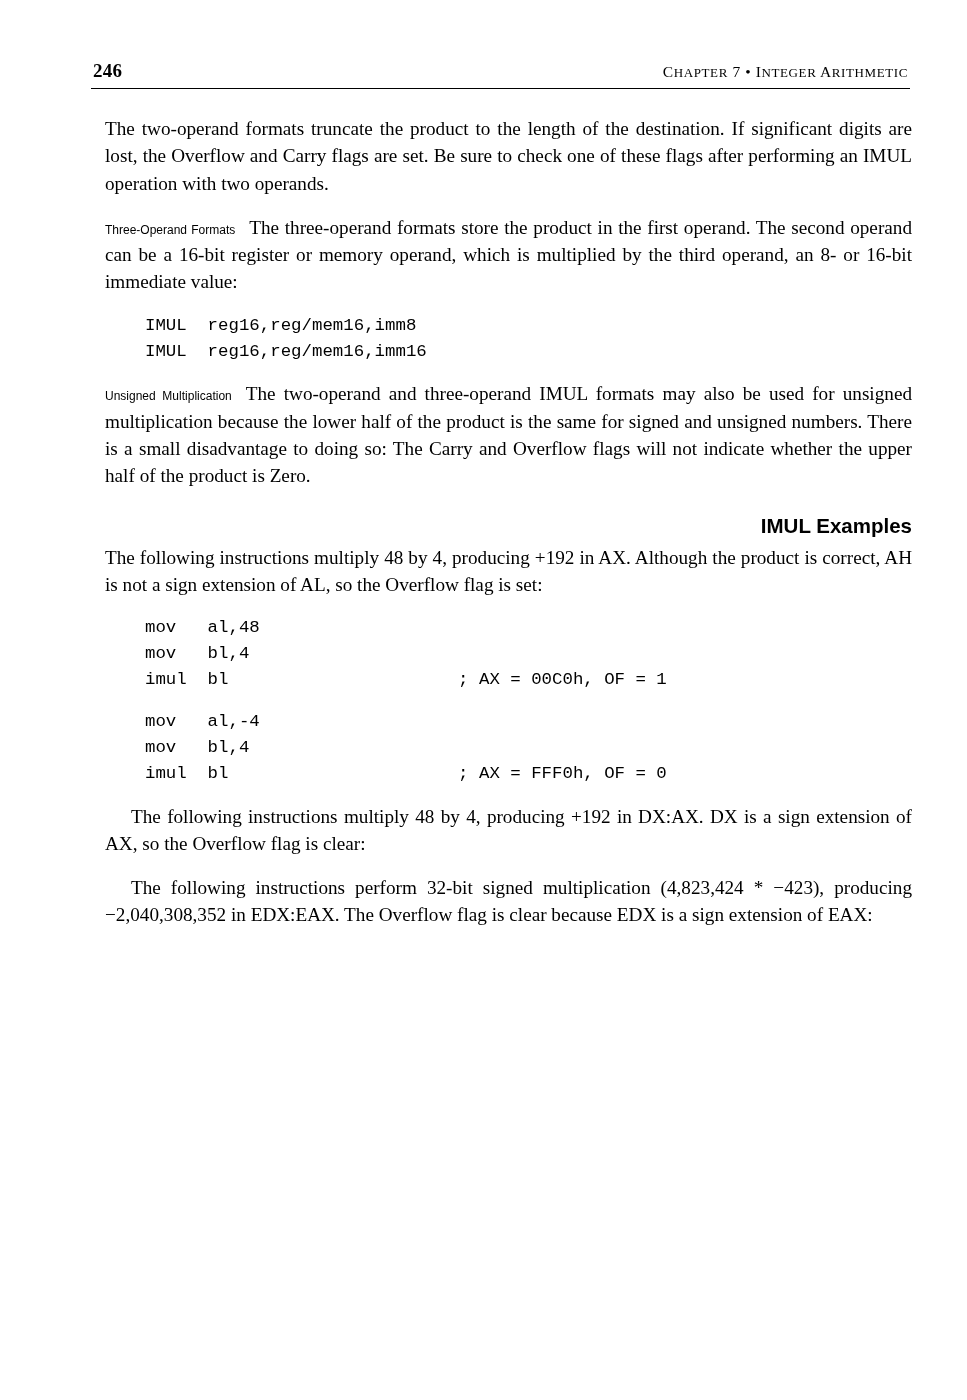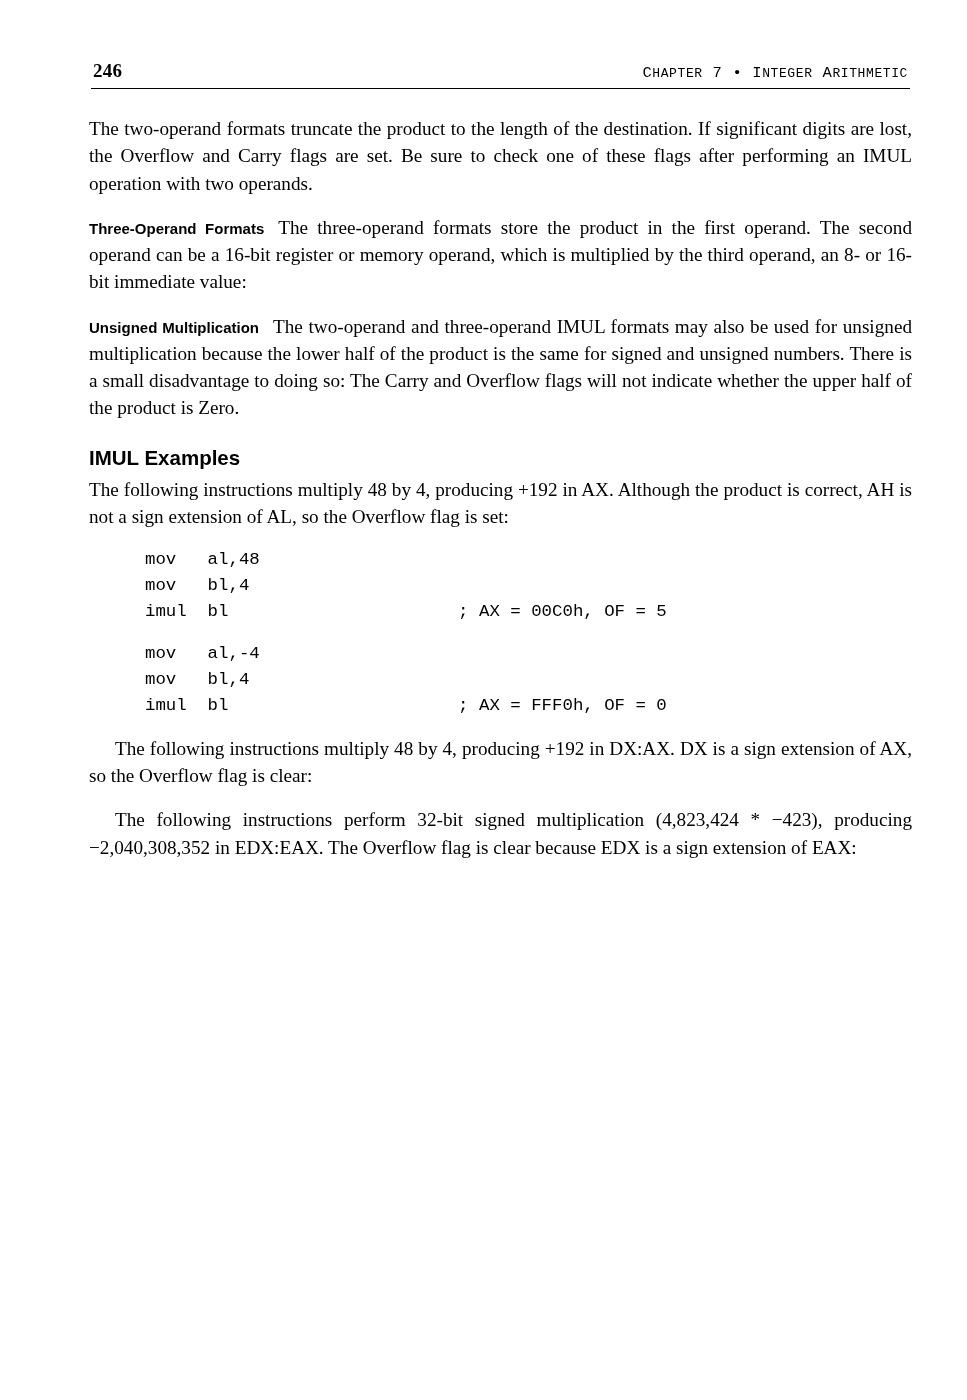--- a/index.html
+++ b/index.html
@@ -31,58 +31,59 @@
     padding: 0 4px;
     margin-bottom: 4px;
   }
   .folio {
     font-family: "Liberation Serif", serif;
     font-size: 19px;
     font-weight: 700;
     letter-spacing: 0.2px;
   }
   .runhead-title {
-    font-family: Liberation Mono, monospace;
+    font-family: Liberation Serif, serif;
     font-size: 15.5px;
     letter-spacing: 0.6px;
     white-space: nowrap;
     margin-left: 44px;
   }
   .runhead-rule {
     border-bottom: 1.6px solid #000;
     margin: 6px 2px 0 2px;
   }
 
   
   .content {
     margin-top: 26px;
   }
   p.body {
     font-size: 19.2px;
     line-height: 1.42;
     text-align: justify;
-    margin: 0 0 17px 0;
+    margin: 0 0 17px 16px;
     text-indent: 0;
     hyphens: auto;
   }
   p.body.indented {
     text-indent: 26px;
   }
   .runin {
     font-family: "Liberation Sans", sans-serif;
-    font-size: 15px;
-    font-weight: 700;
+    font-size: 12px;
+    font-weight: 400;
   }
   .runin-gap { display: inline-block; width: 14px; }
 
   h3.section {
     font-family: "Liberation Sans", sans-serif;
     font-size: 20.5px;
     font-weight: 700;
     margin: 24px 0 6px 0;
+    text-align: right;
   }
 
   pre.code {
     font-family: "Liberation Mono", monospace;
     font-size: 17.4px;
     line-height: 1.49;
     margin: 14px 0 16px 56px;
     white-space: pre;
   }
 
@@ -103,33 +104,35 @@
     </div>
   </div>
   <div class="runhead-rule"></div>
 
   <div class="content">
 
     <p class="body">The two-operand formats truncate the product to the length of the destination. If significant digits are lost, the Overflow and Carry flags are set. Be sure to check one of these flags after performing an IMUL operation with two operands.</p>
 
     <p class="body"><span class="runin">Three-Operand Formats</span><span class="runin-gap"></span><span>The three-operand formats store the product in the first operand. The second operand can be a 16-bit register or memory operand, which is multiplied by the third operand, an 8- or 16-bit immediate value:</span></p>
 
+    <pre class="code">IMUL  reg16,reg/mem16,imm8
+IMUL  reg16,reg/mem16,imm16</pre>
 
 
 
 
     <p class="body"><span class="runin">Unsigned Multiplication</span><span class="runin-gap"></span><span>The two-operand and three-operand IMUL formats may also be used for unsigned multiplication because the lower half of the product is the same for signed and unsigned numbers. There is a small disadvantage to doing so: The Carry and Overflow flags will not indicate whether the upper half of the product is Zero.</span></p>
 
     <h3 class="section">IMUL Examples</h3>
 
     <p class="body">The following instructions multiply 48 by 4, producing +192 in AX. Although the product is correct, AH is not a sign extension of AL, so the Overflow flag is set:</p>
 
     <pre class="code">mov   al,48
 mov   bl,4
-imul  bl                      ; AX = 00C0h, OF = 5</pre>
+imul  bl                      ; AX = 00C0h, OF = 1</pre>
 
 
     <pre class="code">mov   al,-4
 mov   bl,4
 imul  bl                      ; AX = FFF0h, OF = 0</pre>
 
     <p class="body indented">The following instructions multiply 48 by 4, producing +192 in DX:AX. DX is a sign extension of AX, so the Overflow flag is clear:</p>
 
 
     <p class="body indented">The following instructions perform 32-bit signed multiplication (4,823,424 * −423), producing −2,040,308,352 in EDX:EAX. The Overflow flag is clear because EDX is a sign extension of EAX:</p>

